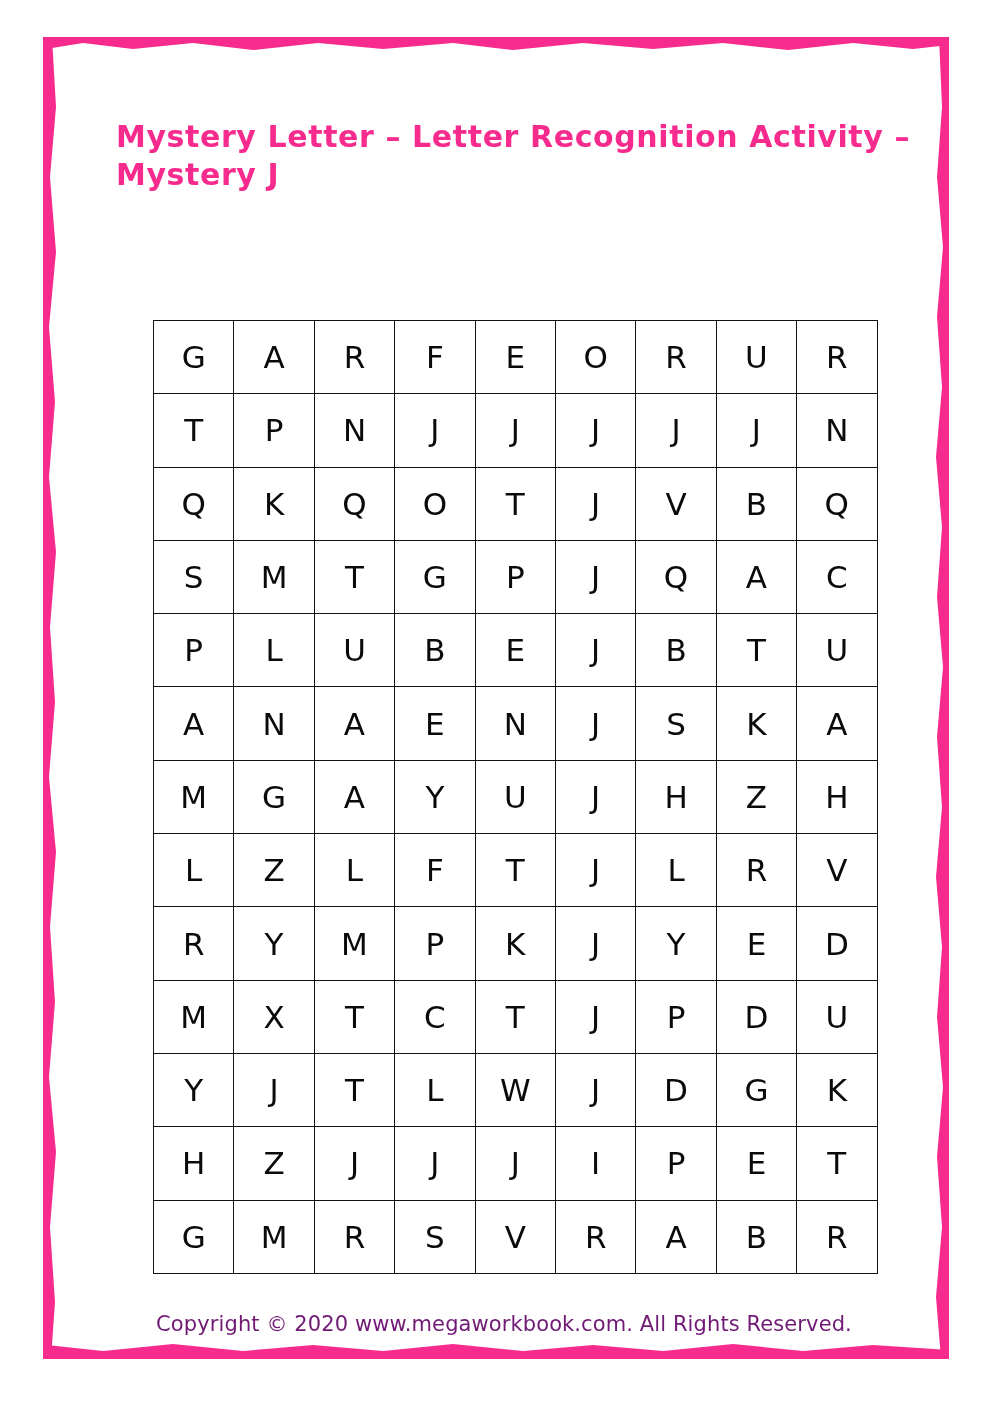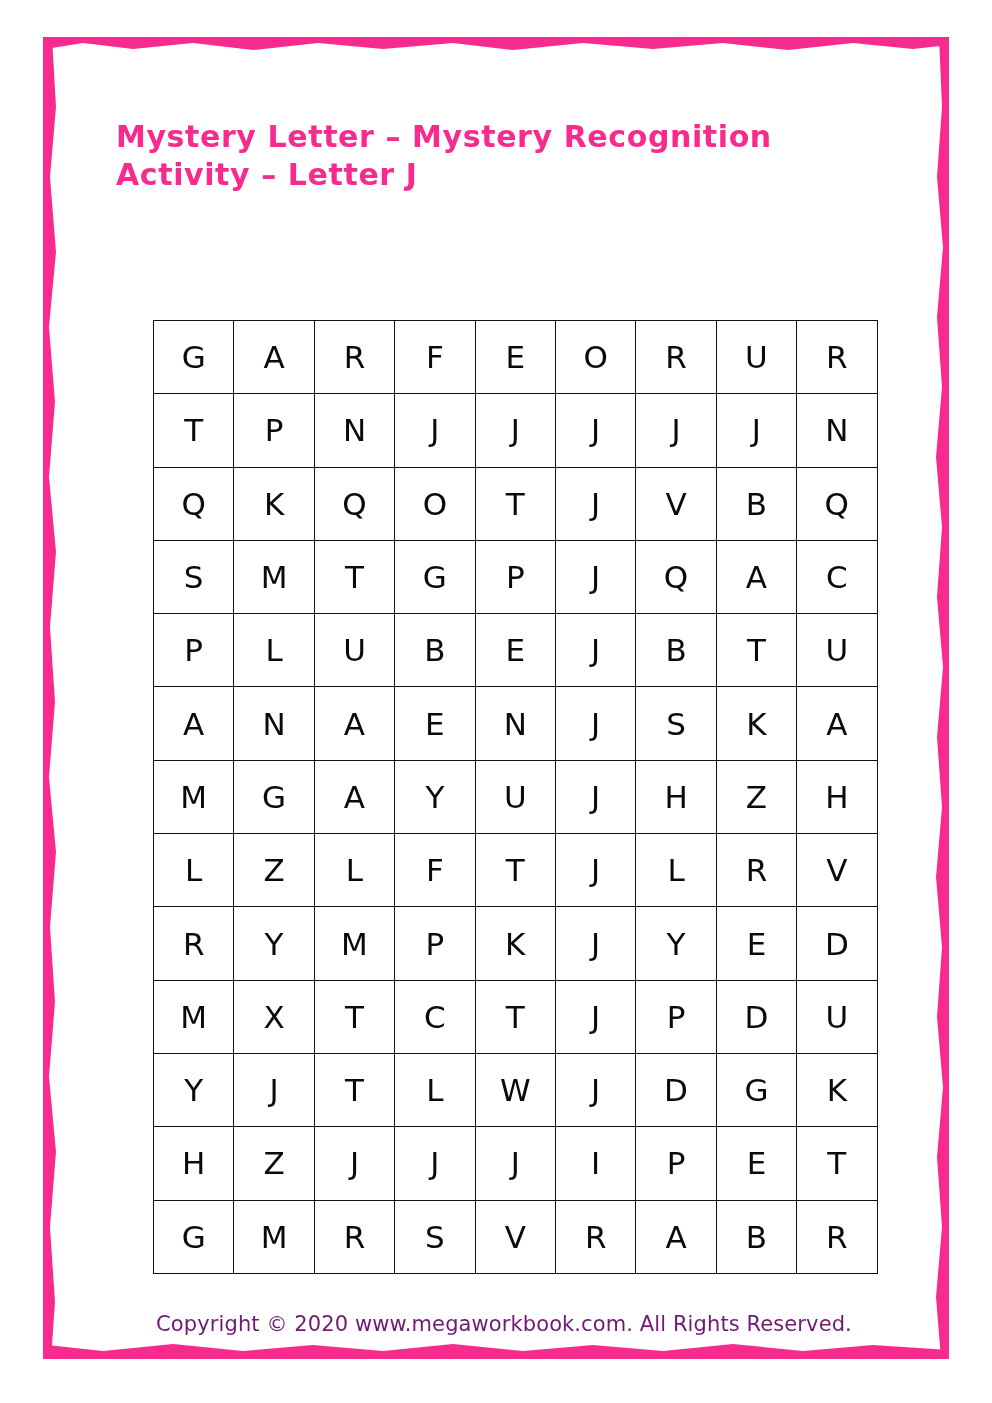--- a/index.html
+++ b/index.html
@@ -110,21 +110,21 @@
         <path d="M0,1314 L4,1308 L60,1314 L130,1307 L200,1314 L270,1308 L340,1314 L410,1307 L480,1314 L550,1308 L620,1314 L690,1307 L760,1314 L830,1308 L906,1313 L906,1322 L0,1322 Z"></path>
 
         <path d="M0,0 L9,0 L13,70 L7,140 L13,215 L6,290 L12,365 L6,440 L13,515 L7,590 L12,665 L6,740 L13,815 L7,890 L12,965 L6,1040 L13,1115 L7,1190 L12,1265 L8,1322 L0,1322 Z"></path>
 
         <path d="M906,0 L906,1322 L898,1322 L893,1260 L899,1190 L894,1120 L900,1050 L894,980 L899,910 L893,840 L899,770 L894,700 L900,630 L894,560 L899,490 L893,420 L899,350 L894,280 L900,210 L894,140 L899,70 L896,0 Z"></path>
       </g>
     </svg>
   </div>
 
   <div class="header">
-    <h1 class="title">Mystery Letter – Mystery Recognition Activity – Letter J</h1>
+    <h1 class="title">Mystery Letter – Letter Recognition Activity – Mystery J</h1>
   </div>
 
   <div class="grid-wrap">
     <table class="letter-grid">
       <tbody>
           <tr>
             <td>G</td>
             <td>A</td>
             <td>R</td>
             <td>F</td>

